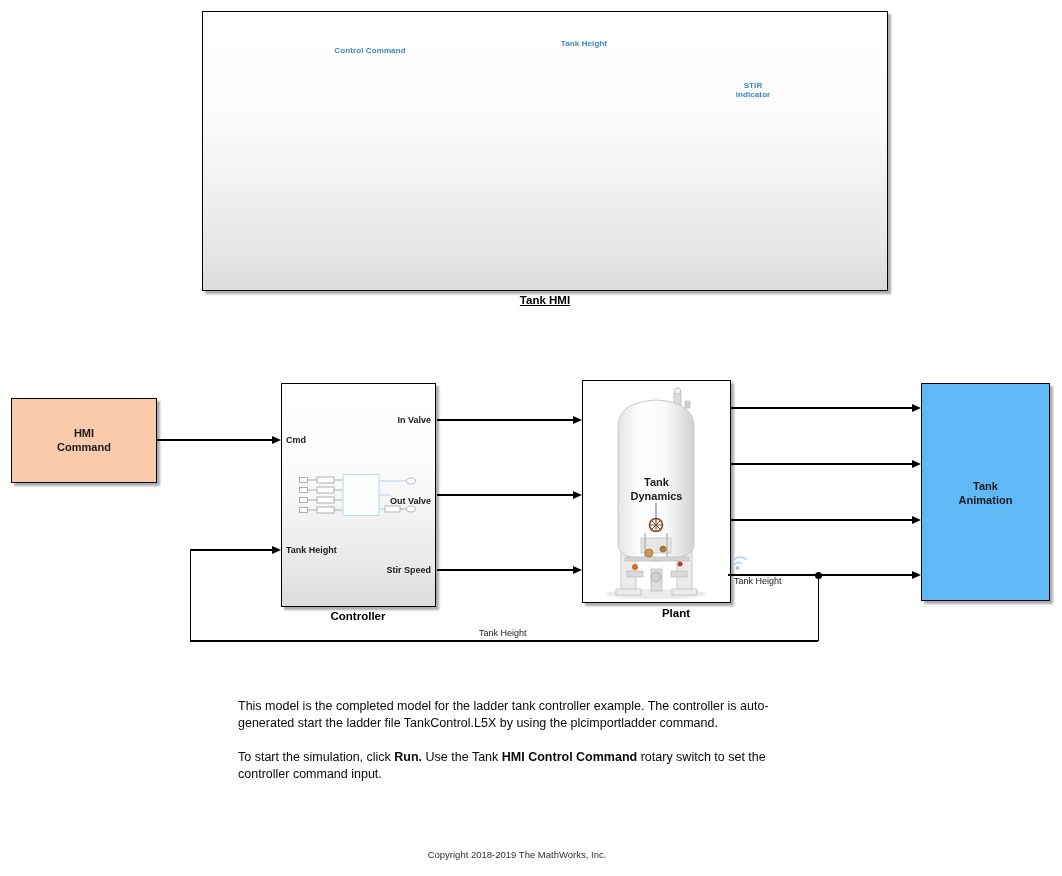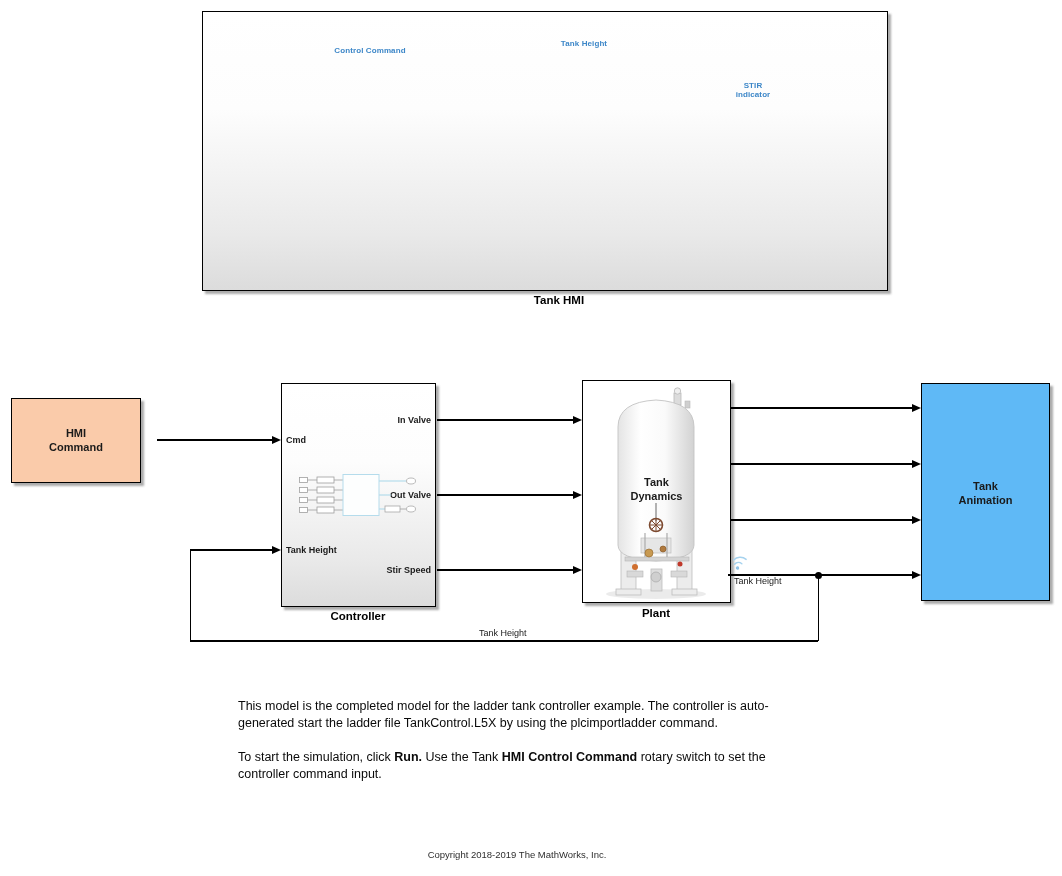--- a/index.html
+++ b/index.html
@@ -40,34 +40,34 @@
 <div id="canvas">
 
   <div class="block grad" style="left:202px; top:11px; width:686px; height:280px;">
     <div class="blue-note" style="left: 107px; top: 34px; width: 120px; color: rgb(61, 135, 200);">Control Command</div>
     <div class="blue-note" style="left: 321px; top: 27px; width: 120px; color: rgb(61, 135, 200);">Tank Height</div>
     <div class="blue-note" style="left: 510px; top: 69px; width: 80px; color: rgb(61, 135, 200);">
       <span style="display:block;">STIR</span>
       <span style="display:block;">indicator</span>
     </div>
   </div>
-  <div class="blk-label" style="left:459px; top:294px; width:200px;">Tank HMI</div>
-
-  <div class="block" style="left: 11px; top: 398px; width: 130px; height: 85px; background: rgb(250, 203, 170);">
+  <div class="blk-label" style="left:445px; top:294px; width:200px;text-decoration:underline;">Tank HMI</div>
+
+  <div class="block" style="left: 11px; top: 398px; width: 146px; height: 85px; background: rgb(250, 203, 170);">
     <div class="inner-label" style="top:27px;">
       <span style="display:block;">HMI</span>
       <span style="display:block;">Command</span>
     </div>
   </div>
 
   <div class="block grad" style="left:281px; top:383px; width:155px; height:224px;">
     <div class="port in" style="top:51px;">Cmd</div>
     <div class="port in" style="top:161px;">Tank Height</div>
     <div class="port out" style="top:31px;">In Valve</div>
-    <div class="port out" style="top:106px;">Out Valve</div>
+    <div class="port out" style="top:112px;">Out Valve</div>
     <div class="port out" style="top:181px;">Stir Speed</div>
 
     <svg style="position:absolute; left:17px; top:90px;" width="122" height="42" viewBox="0 0 122 42">
       <g stroke="#9f9f9f" stroke-width="0.8" fill="#ffffff">
         <rect x="0.5" y="3.5" width="8" height="5"></rect>
           <rect x="18" y="3" width="17" height="6"></rect>
         <rect x="0.5" y="13.5" width="8" height="5"></rect>
           <rect x="18" y="13" width="17" height="6"></rect>
         <rect x="0.5" y="23.5" width="8" height="5"></rect>
           <rect x="18" y="23" width="17" height="6"></rect>
@@ -143,21 +143,21 @@
       <circle cx="97" cy="183" r="2.5" fill="#c0392b"></circle>
       <rect x="44" y="190" width="16" height="6" fill="#d9d9d9" stroke="#b5b5b5" stroke-width="0.6"></rect>
       <rect x="88" y="190" width="16" height="6" fill="#d9d9d9" stroke="#b5b5b5" stroke-width="0.6"></rect>
       <circle cx="73" cy="196" r="5" fill="#cfcfcf" stroke="#a8a8a8" stroke-width="0.7"></circle>
     </svg>
     <div class="inner-label" style="top:95px; line-height:13.5px;">
       <span style="display:block;">Tank</span>
       <span style="display:block;">Dynamics</span>
     </div>
   </div>
-  <div class="blk-label" style="left:556px; top:607px; width:200px;">Plant</div>
+  <div class="blk-label" style="left:576px; top:607px; width:200px;">Plant</div>
 
   <div class="block" style="left: 921px; top: 383px; width: 129px; height: 218px; background: rgb(95, 185, 246);">
     <div class="inner-label" style="top:96px; line-height:13.5px;">
       <span style="display:block;">Tank</span>
       <span style="display:block;">Animation</span>
     </div>
   </div>
 
   <div class="hline" style="left:157px; top:439.4px; width:116px;"></div>
   <div class="arrow" style="left:272px; top:435.5px;"></div>

